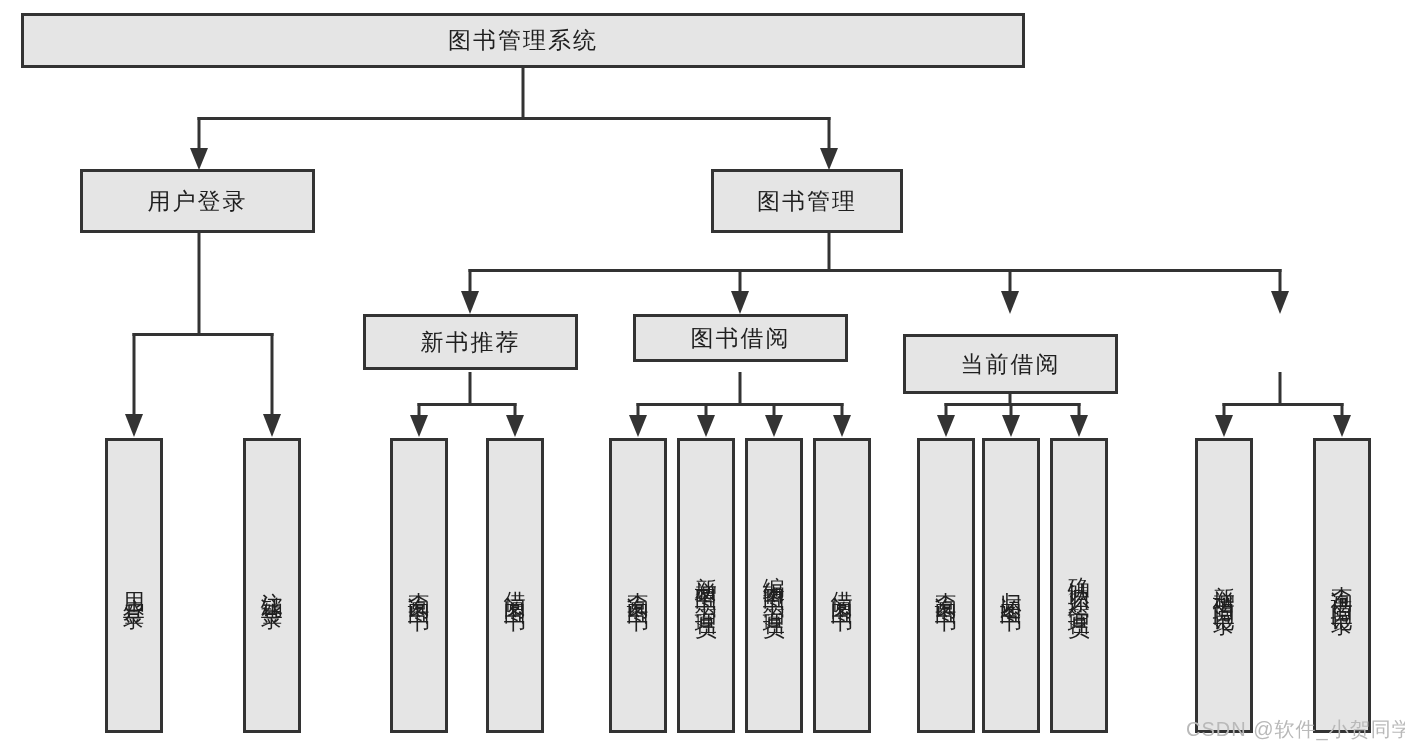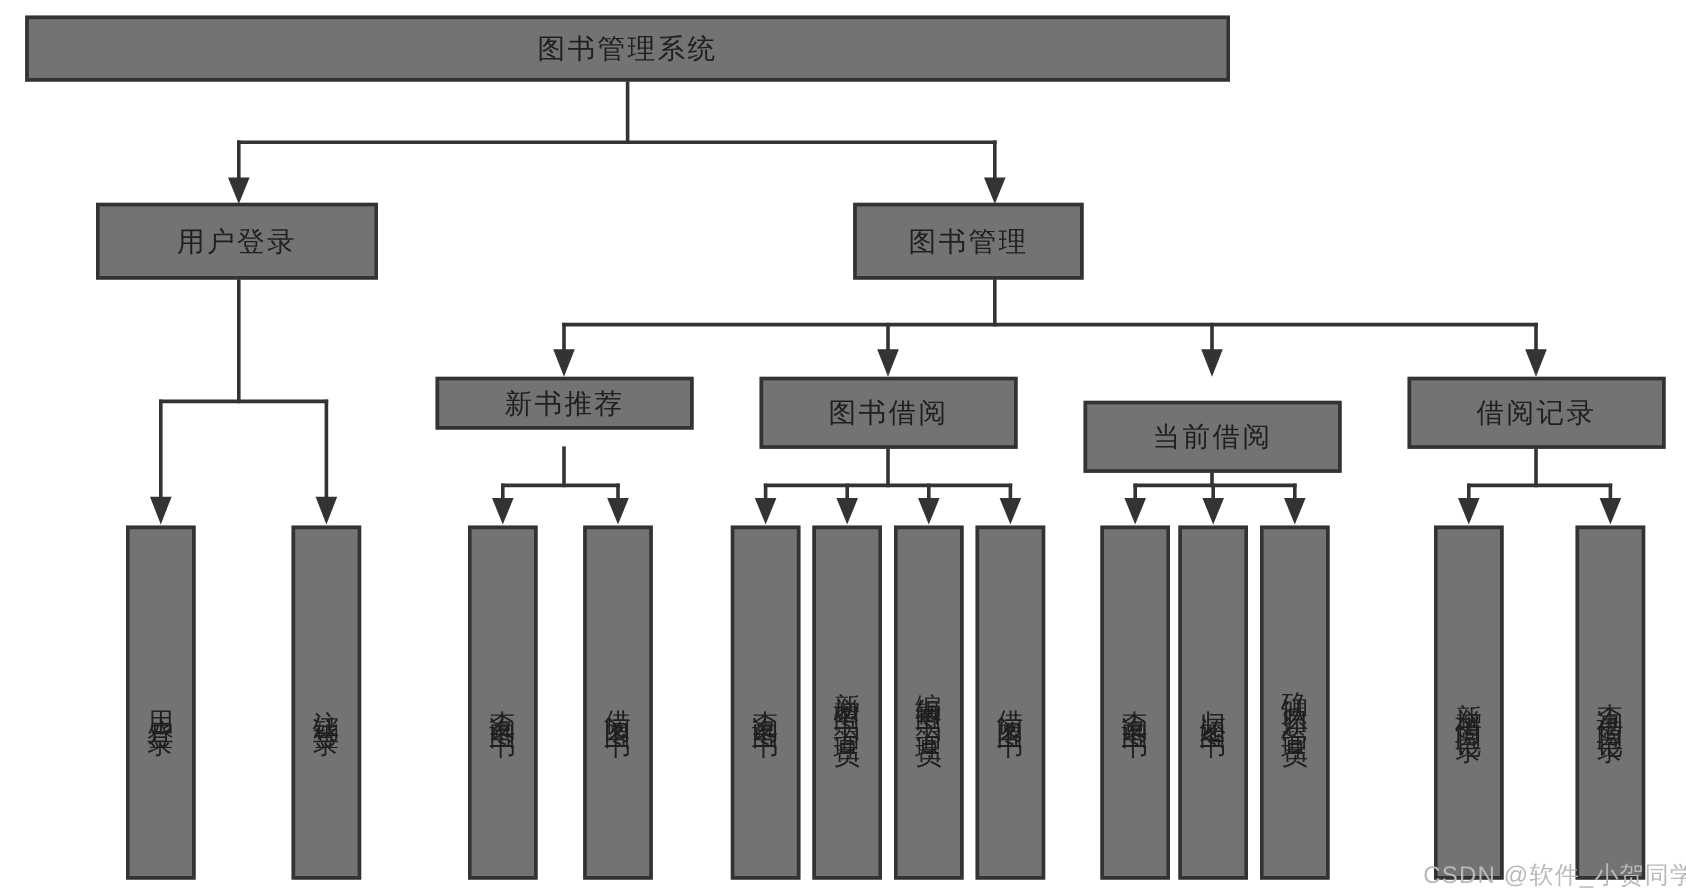--- a/index.html
+++ b/index.html
@@ -25,21 +25,21 @@
     left: 0; top: 0;
     width: 1405px;
     height: 747px;
     z-index: 0;
   }
   svg.connectors line { stroke: #333333; stroke-width: 3; }
   svg.connectors path { fill: #333333; stroke: none; }
   .node {
     position: absolute;
     box-sizing: border-box;
-    background: #737373;
+    background: #e5e5e5;
     border: 3px solid #333333;
     color: #1f1f1f;
     display: flex;
     align-items: center;
     justify-content: center;
     z-index: 1;
   }
   .h-node { font-size: 23px; letter-spacing: 2px; white-space: nowrap; }
   .root-node { font-size: 23px; }
   .v-node span {
@@ -132,31 +132,28 @@
     <span>图书管理系统</span>
   </div>
 
   <div class="node h-node" style="left:80px; top:169px; width:235px; height:64px;">
     <span>用户登录</span>
   </div>
   <div class="node h-node" style="left:711px; top:169px; width:192px; height:64px;">
     <span>图书管理</span>
   </div>
 
-  <div class="node h-node" style="left:363px; top:314px; width:215px; height:44px;">
+  <div class="node h-node" style="left:363px; top:314px; width:215px; height:56px;">
     <span>新书推荐</span>
   </div>
-  <div class="node h-node" style="left:633px; top:314px; width:215px; height:60px;">
+  <div class="node h-node" style="left:633px; top:314px; width:215px; height:48px;">
     <span>图书借阅</span>
   </div>
   <div class="node h-node" style="left:903px; top:314px; width:215px; height:60px;margin-top:20px;">
     <span>当前借阅</span>
-  </div>
-  <div class="node h-node" style="left:1173px; top:314px; width:215px; height:60px;">
-    <span>借阅记录</span>
   </div>
 
   <div class="node v-node" style="left:105px; top:438px; width:58px; height:295px;">
     <span>用户登录</span>
   </div>
   <div class="node v-node" style="left:243px; top:438px; width:58px; height:295px;">
     <span>注销登录</span>
   </div>
   <div class="node v-node" style="left:390px; top:438px; width:58px; height:295px;">
     <span>查询图书</span>

